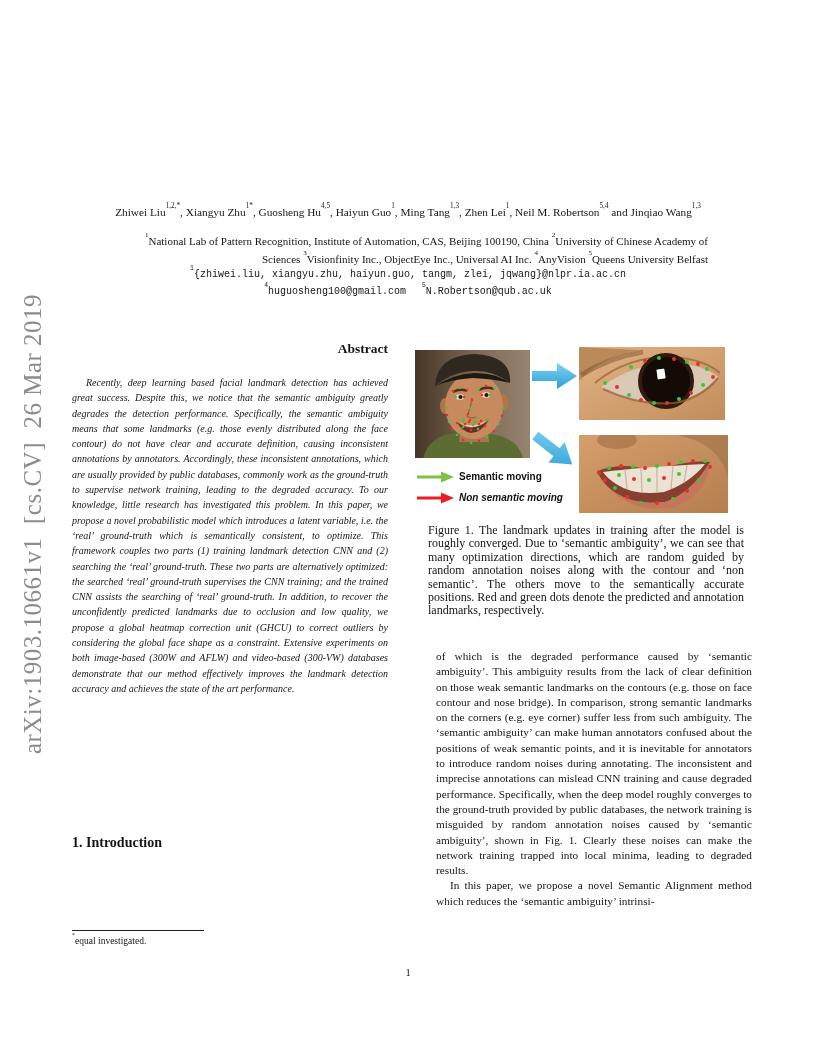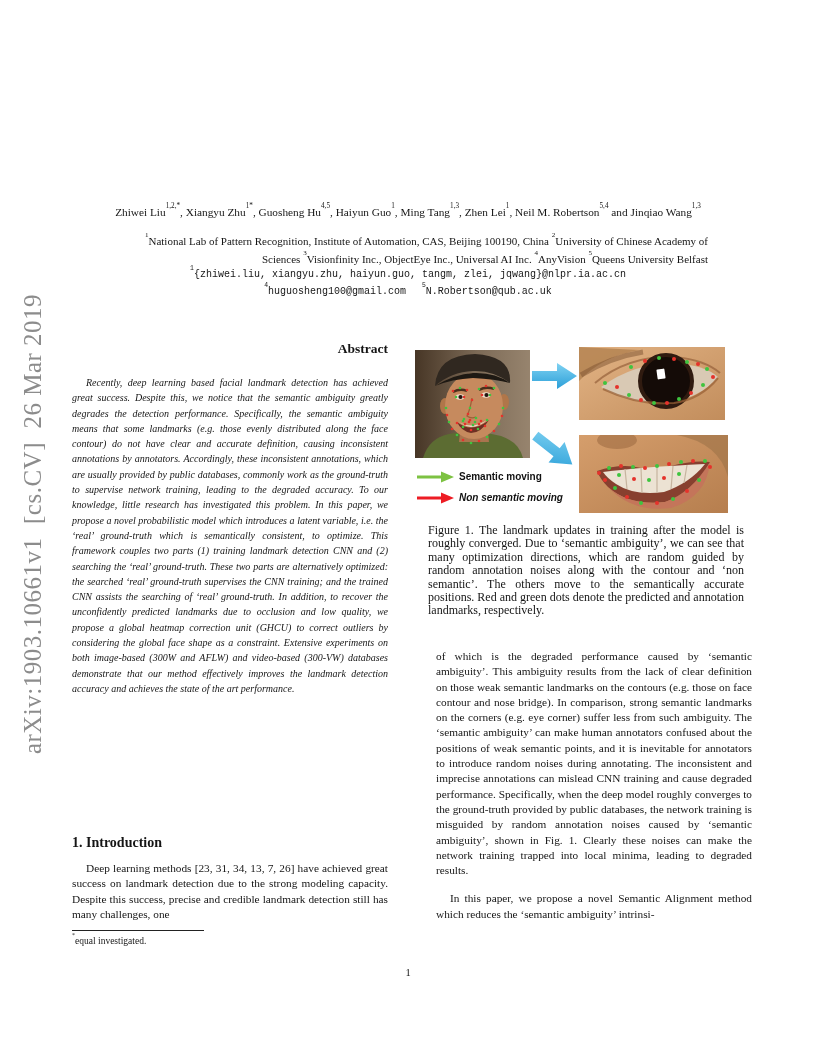--- a/index.html
+++ b/index.html
@@ -64,21 +64,21 @@
     position:absolute;left:72px;top:930px;width:132px;height:0;
     border-top:1px solid #222;
   }
   .footnote{
     position:absolute;left:72px;top:936px;width:316px;font-size:9.5px;
   }
   .rc-body{
     position:absolute;left:436px;top:649px;width:316px;
   }
   .rc-body p{margin:0;}
-  .rc-body p.indent{text-indent:14px;margin-top:13px;}
+  .rc-body p.indent{text-indent:14px;}
   .caption{
     position:absolute;left:428px;top:524px;width:316px;
     font-size:12px;line-height:13.4px;text-align:justify;
   }
   
   .fig-abs{position:absolute;}
   .legend-label{
     position:absolute;
     font-family:"Liberation Sans", sans-serif;
     font-weight:bold;font-size:10px;color:#111;
@@ -100,21 +100,20 @@
   <div class="affils"><span><sup>1</sup>National Lab of Pattern Recognition, Institute of Automation, CAS, Beijing 100190, China </span><span><sup>2</sup>University of Chinese Academy of Sciences </span><span><sup>3</sup>Visionfinity Inc., ObjectEye Inc., Universal AI Inc. </span><span><sup>4</sup>AnyVision </span><span><sup>5</sup>Queens University Belfast</span></div>
   <div class="emails">
       <div><span class="em"><sup>1</sup>{zhiwei.liu, xiangyu.zhu, haiyun.guo, tangm, zlei, jqwang}@nlpr.ia.ac.cn</span></div>
       <div><span class="em"><sup>4</sup>huguosheng100@gmail.com</span><span class="em"><sup>5</sup>N.Robertson@qub.ac.uk</span></div>
     </div>
 
   <div class="abs-head">Abstract</div>
   <div class="abs-text">Recently, deep learning based facial landmark detection has achieved great success. Despite this, we notice that the semantic ambiguity greatly degrades the detection performance. Specifically, the semantic ambiguity means that some landmarks (e.g. those evenly distributed along the face contour) do not have clear and accurate definition, causing inconsistent annotations by annotators. Accordingly, these inconsistent annotations, which are usually provided by public databases, commonly work as the ground-truth to supervise network training, leading to the degraded accuracy. To our knowledge, little research has investigated this problem. In this paper, we propose a novel probabilistic model which introduces a latent variable, i.e. the ‘real’ ground-truth which is semantically consistent, to optimize. This framework couples two parts (1) training landmark detection CNN and (2) searching the ‘real’ ground-truth. These two parts are alternatively optimized: the searched ‘real’ ground-truth supervises the CNN training; and the trained CNN assists the searching of ‘real’ ground-truth. In addition, to recover the unconfidently predicted landmarks due to occlusion and low quality, we propose a global heatmap correction unit (GHCU) to correct outliers by considering the global face shape as a constraint. Extensive experiments on both image-based (300W and AFLW) and video-based (300-VW) databases demonstrate that our method effectively improves the landmark detection accuracy and achieves the state of the art performance.</div>
 
   <div class="intro-head">1. Introduction</div>
-  <div class="body-text intro-text">Deep learning methods [23, 31, 34, 13, 7, 26] have achieved great success on landmark detection due to the strong modeling capacity. Despite this success, precise and credible landmark detection still has many challenges, one</div>
 
   <div class="fn-rule"></div>
   <div class="footnote"><sup>*</sup><span>equal investigated.</span></div>
 
   <svg class="fig-abs" style="left:415px;top:350px;" width="115" height="108" viewBox="0 0 115 108">
     <defs>
       <linearGradient id="fbg" x1="0" y1="0" x2="1" y2="0">
         <stop offset="0" stop-color="#473626"></stop>
           <stop offset="0.55" stop-color="#7d6b57"></stop>
           <stop offset="1" stop-color="#97846e"></stop>

